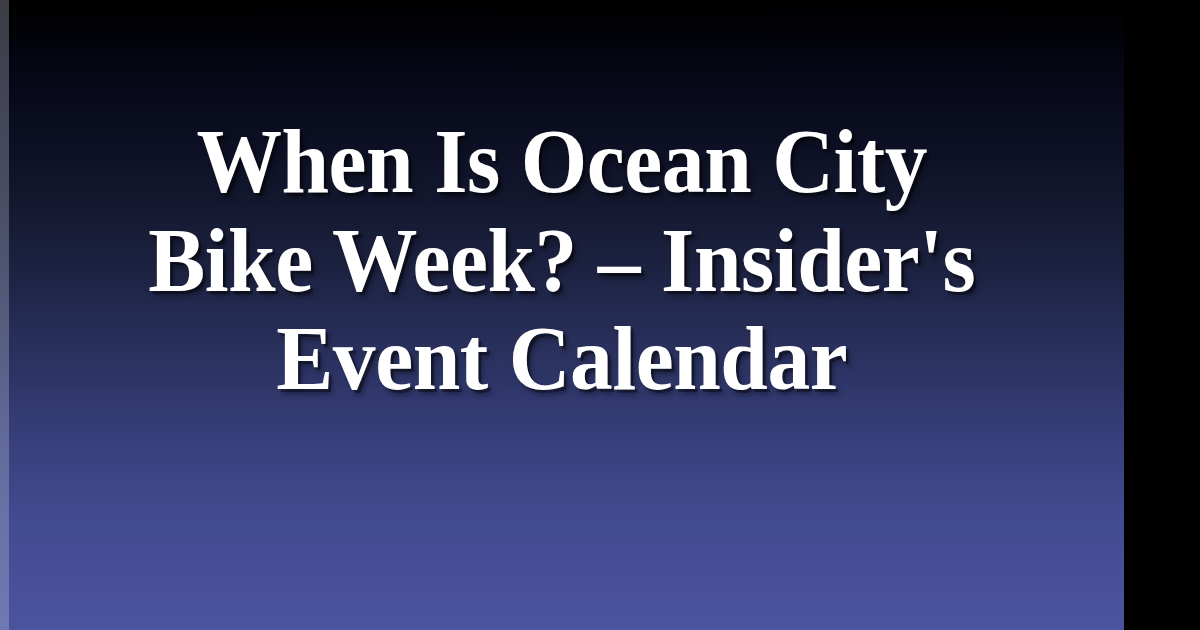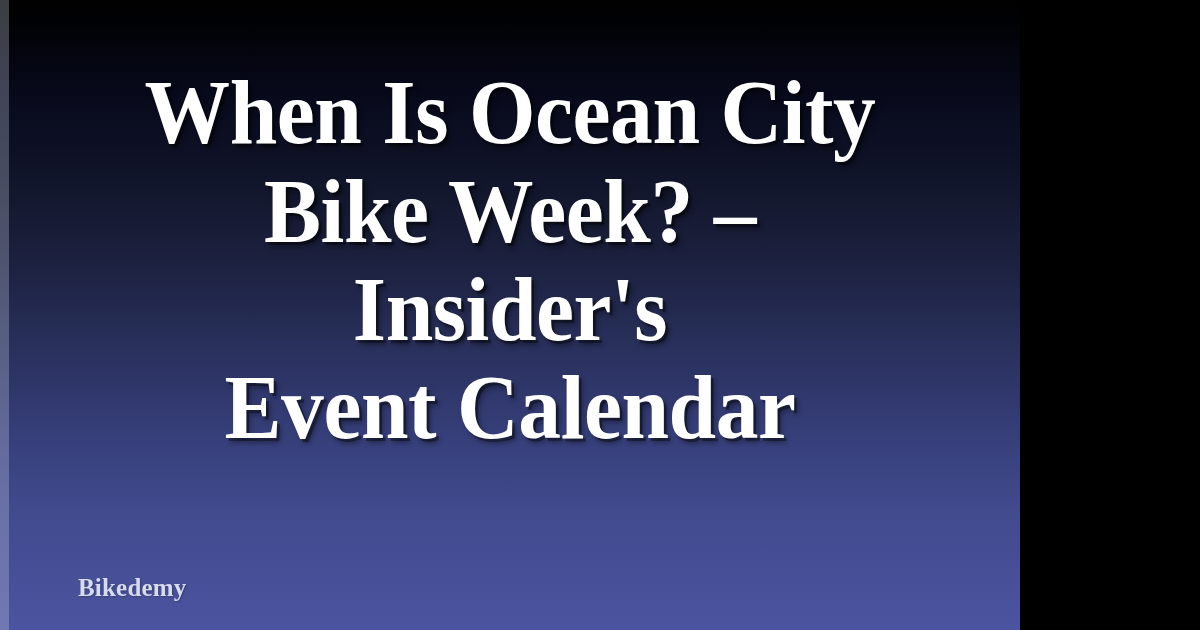--- a/index.html
+++ b/index.html
@@ -4,21 +4,21 @@
 <title>Bikedemy Social Card</title>
 <style>
   html, body {
     margin: 0;
     padding: 0;
     background: #000;
   }
 
   .card {
     position: relative;
-    width: 1020px;
+    width: 1124px;
     height: 630px;
     overflow: hidden;
     background: linear-gradient(
       to bottom,
       #000000 0%,
       #020309 6%,
       #07091a 14%,
       #0d1024 23%,
       #14182f 32%,
       #1c2140 42%,
@@ -93,15 +93,14 @@
 <div class="card">
 
   <div class="left-edge-band"></div>
 
   <div class="title-wrap">
     <h1 class="headline">When Is Ocean City
 Bike Week? – Insider's
 Event Calendar</h1>
   </div>
 
-  <div class="brand">Bikedemy</div>
 
 </div>
 
 </body></html>

